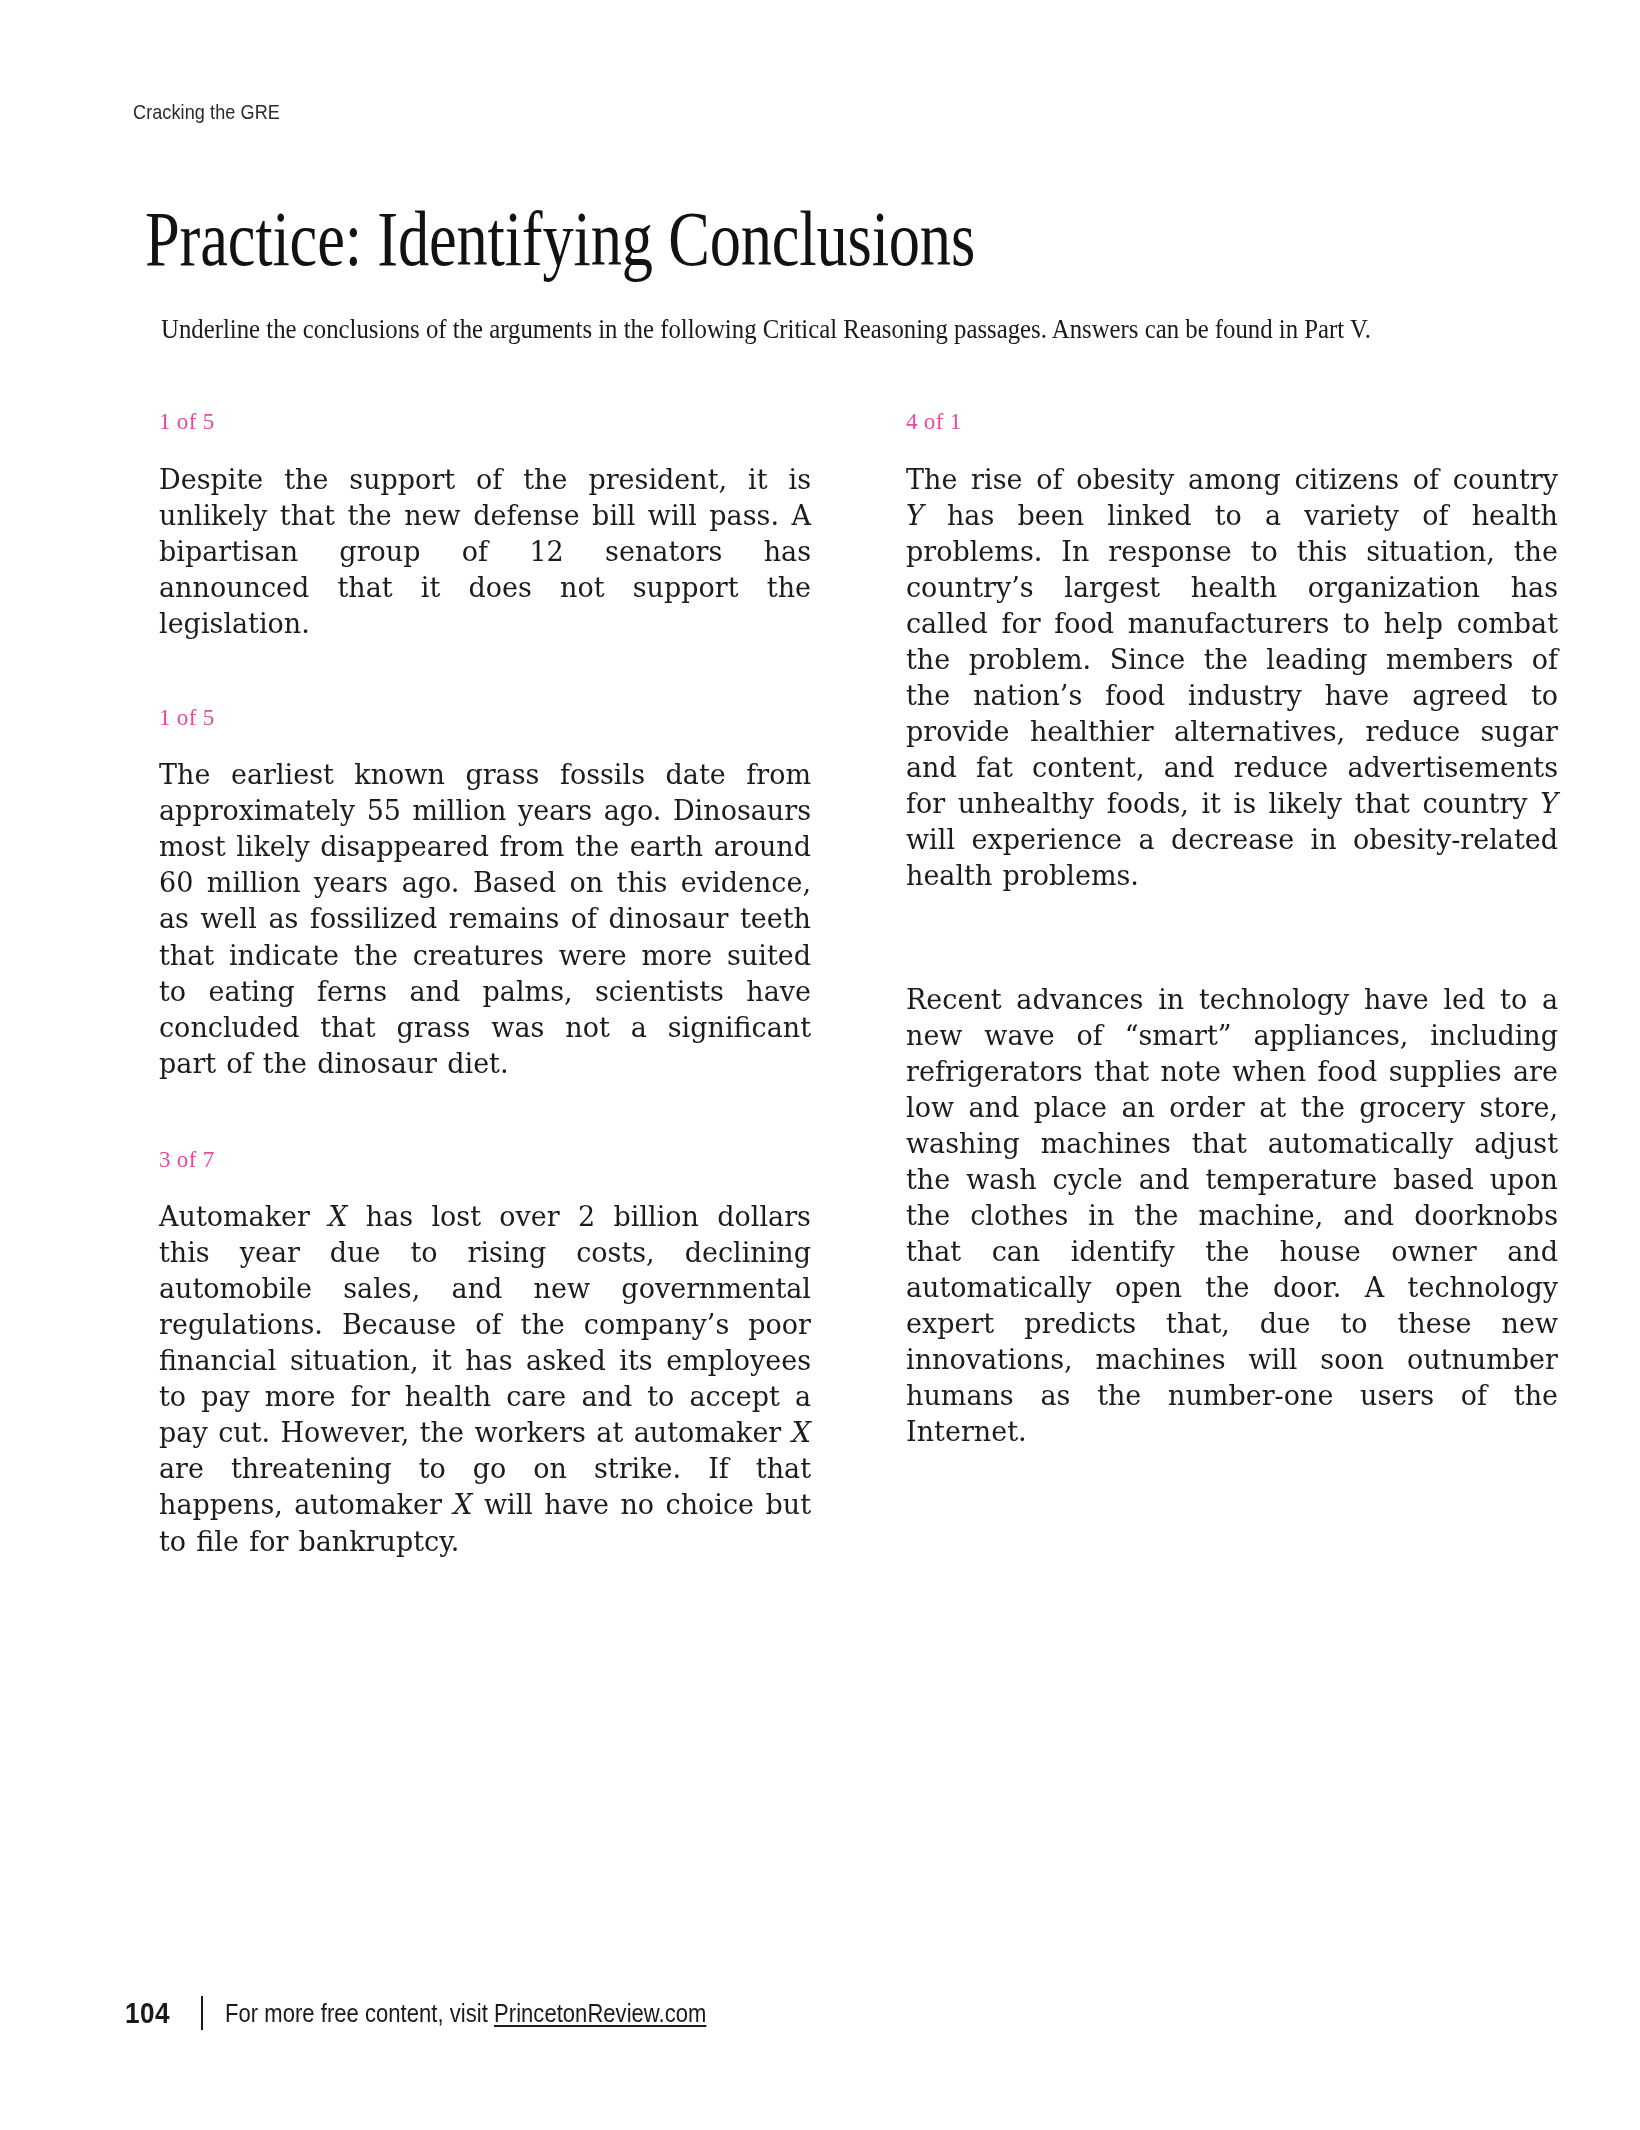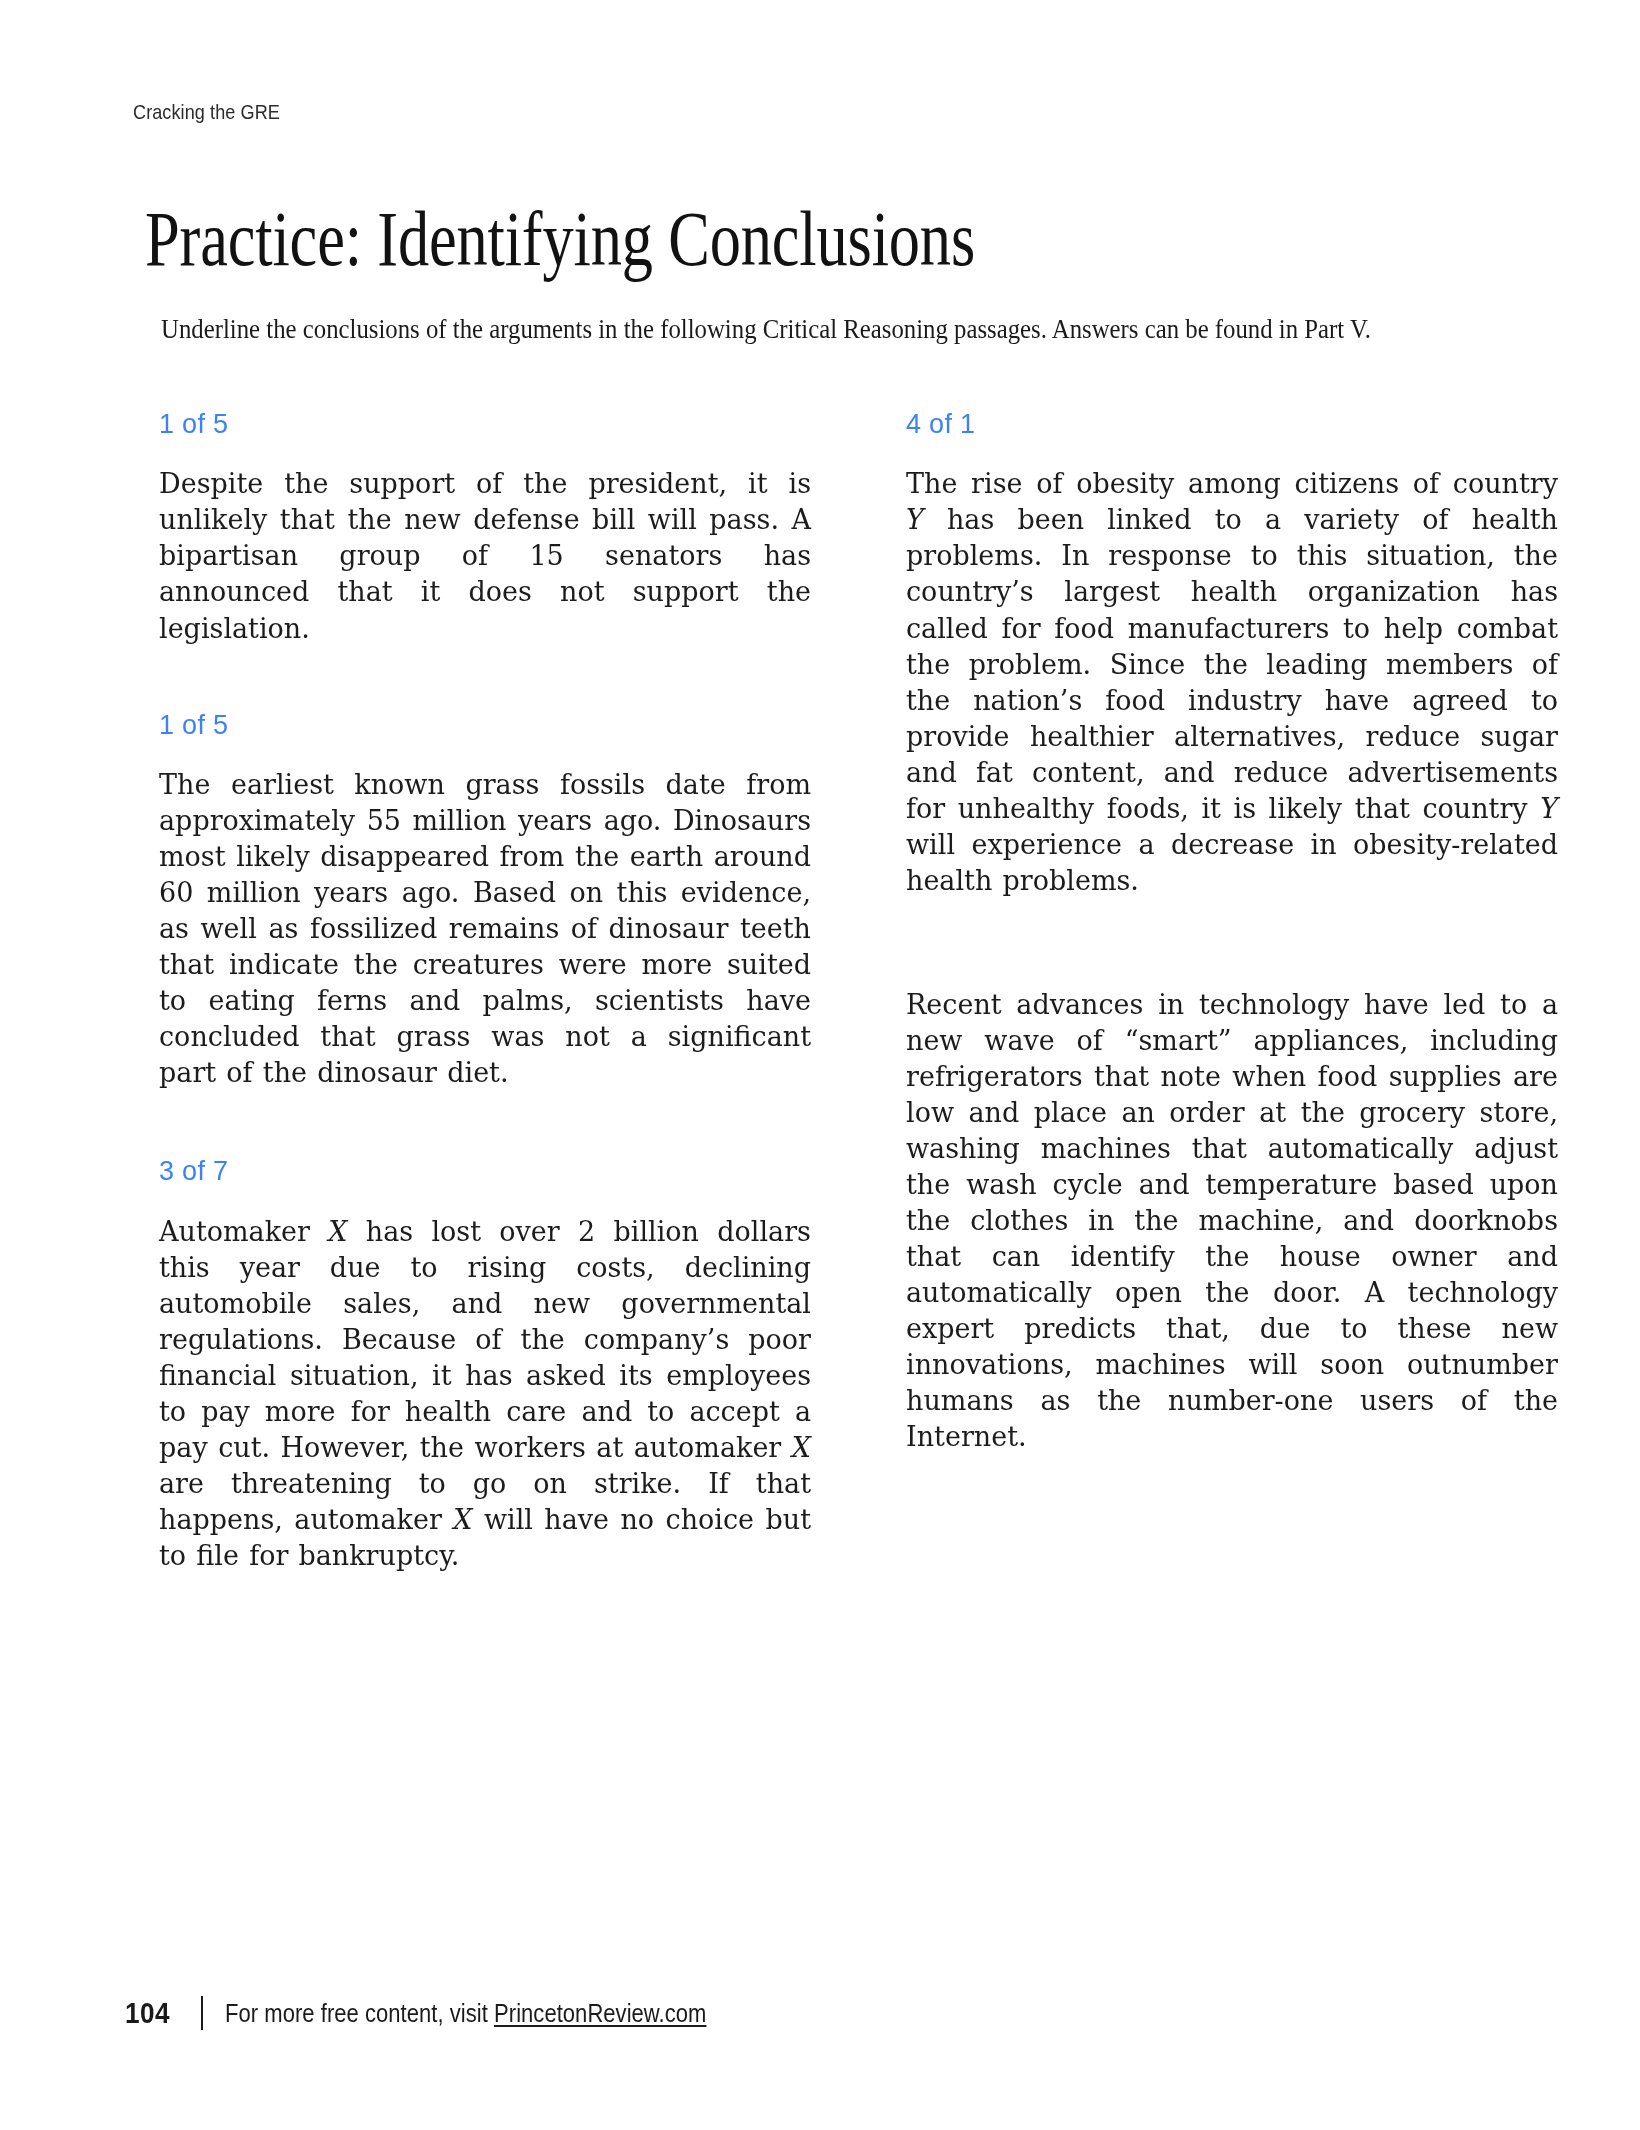--- a/index.html
+++ b/index.html
@@ -85,24 +85,24 @@
     width: 652px;
     flex: 0 0 652px;
   }
 
   .passage {
     margin-bottom: 52px;
   }
   .passage:last-child { margin-bottom: 0; }
 
   .passage-label {
-    font-family: Liberation Sans, sans-serif;
-    font-size: 27px;
+    font-family: Liberation Serif, serif;
+    font-size: 23px;
     line-height: 1.2;
-    color: #3b82f6;
+    color: #ec4899;
     margin-bottom: 26px;
     letter-spacing: 0.3px;
   }
 
   .passage-body {
     font-family: "DejaVu Serif", "Liberation Serif", serif;
     font-size: 27px;
     line-height: 1.335;
     color: #1c1c1c;
     text-align: justify;
@@ -166,21 +166,21 @@
   <h1 class="page-title">Practice: Identifying Conclusions</h1>
 
   <p class="instruction">Underline the conclusions of the arguments in the following Critical Reasoning passages. Answers can be found in Part V.</p>
 
   <div class="columns">
 
     <div class="column">
 
       <div class="passage p1">
         <div class="passage-label">1 of 5</div>
-        <div class="passage-body">Despite the support of the president, it is unlikely that the new defense bill will pass. A bipartisan group of 15 senators has announced that it does not support the legislation.</div>
+        <div class="passage-body">Despite the support of the president, it is unlikely that the new defense bill will pass. A bipartisan group of 12 senators has announced that it does not support the legislation.</div>
       </div>
 
       <div class="passage p2">
         <div class="passage-label">1 of 5</div>
         <div class="passage-body">The earliest known grass fossils date from approximately 55 million years ago. Dinosaurs most likely disappeared from the earth around 60 million years ago. Based on this evidence, as well as fossilized remains of dinosaur teeth that indicate the creatures were more suited to eating ferns and palms, scientists have concluded that grass was not a significant part of the dinosaur diet.</div>
       </div>
 
       <div class="passage p3">
         <div class="passage-label">3 of 7</div>
         <div class="passage-body"><span>Automaker </span><span class="var">X</span><span> has lost over 2 billion dollars this year due to rising costs, declining automobile sales, and new governmental regulations. Because of the company’s poor financial situation, it has asked its employees to pay more for health care and to accept a pay cut. However, the workers at automaker </span><span class="var">X</span><span> are threatening to go on strike. If that happens, automaker </span><span class="var">X</span><span> will have no choice but to file for bankruptcy.</span></div>

